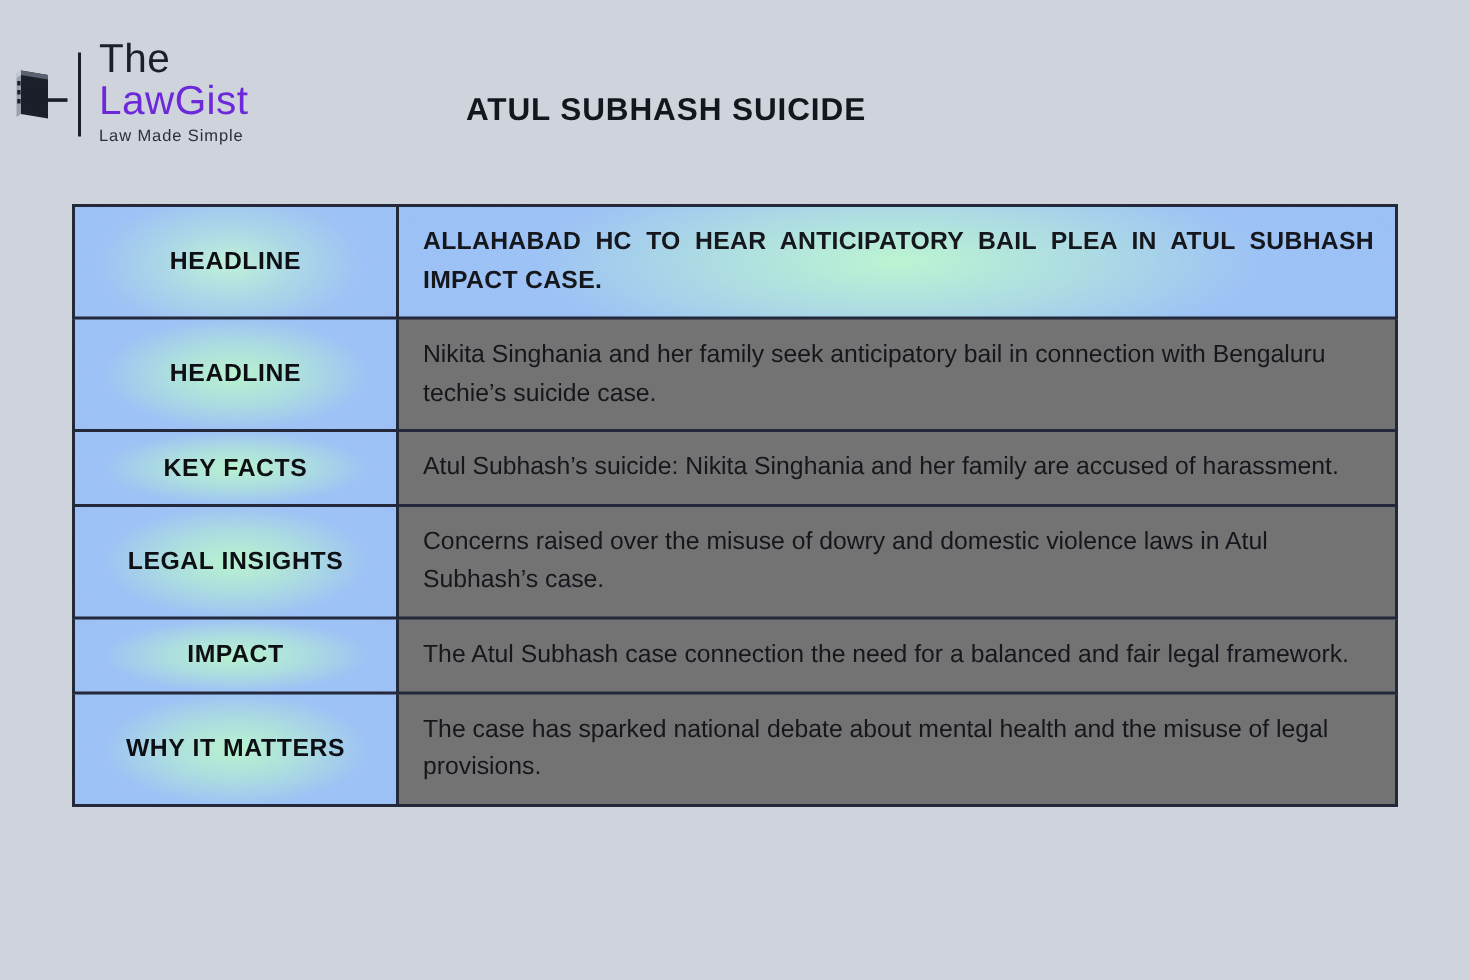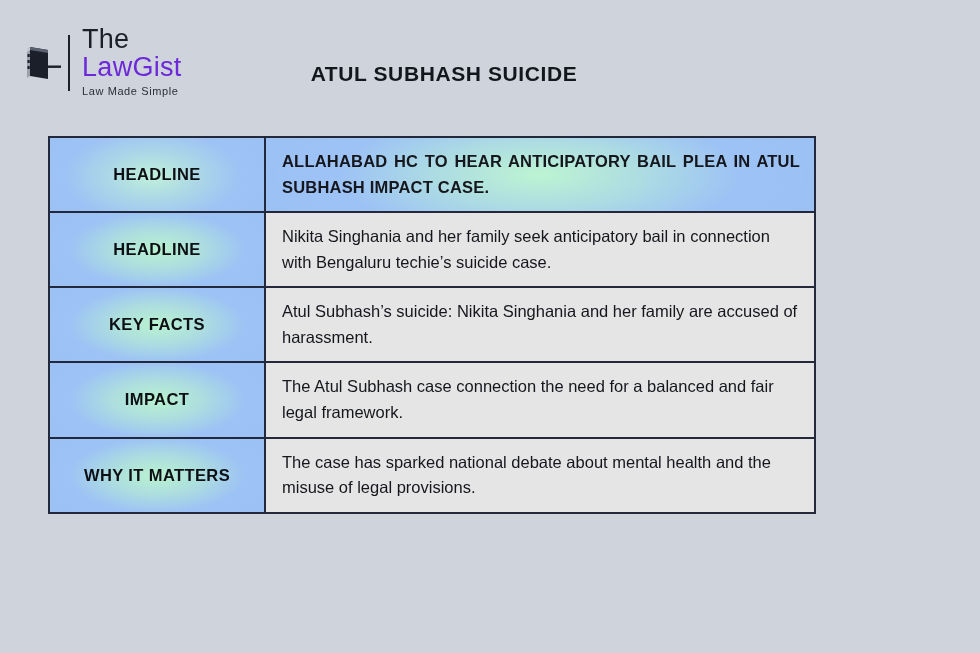--- a/index.html
+++ b/index.html
@@ -19,21 +19,21 @@
   
   .header {
     position: absolute;
     top: 0; left: 0;
     width: 980px;
     height: 122px;
   }
 
   .brand {
     position: absolute;
-    left: 18px;
+    left: 2px;
     top: 26px;
     display: flex;
     align-items: center;
   }
   .brand-icon {
     width: 46px;
     height: 46px;
     flex: 0 0 46px;
     display: block;
     margin-right: 4px;
@@ -85,21 +85,21 @@
   }
 
   
   .table-wrap {
     position: absolute;
     left: 48px;
     top: 136px;
     width: 884px;
   }
   table.facts {
-    width: 768px;
+    width: 884px;
     border-collapse: collapse;
     table-layout: fixed;
     border: 2px solid #a21caf;
   }
   table.facts td {
     border: 2px solid #23283a;
     vertical-align: middle;
     box-sizing: border-box;
   }
   td.label-cell {
@@ -116,21 +116,21 @@
         rgba(186, 245, 205, 0.95) 0%,
         rgba(186, 245, 205, 0.55) 34%,
         rgba(170, 205, 246, 0.10) 66%,
         rgba(140, 180, 248, 0) 100%);
   }
   td.value-cell {
     padding: 11px 14px 11px 16px;
     font-size: 16.5px;
     line-height: 1.55;
     color: #15171d;
-    background-color: #e5e5e5;
+    background-color: #737373;
   }
   
   tr.row-headline td.value-cell {
     font-weight: bold;
     text-align: justify;
     text-align-last: left;
     letter-spacing: 0.2px;
     background-color: #9cc1f5;
     background-image:
       radial-gradient(ellipse 52% 125% at 50% 50%,
@@ -193,20 +193,24 @@
       <tr>
         <td class="label-cell">HEADLINE</td>
         <td class="value-cell">Nikita Singhania and her family seek anticipatory bail in connection with Bengaluru techie’s suicide case.</td>
       </tr>
 
       <tr>
         <td class="label-cell">KEY FACTS</td>
         <td class="value-cell">Atul Subhash’s suicide: Nikita Singhania and her family are accused of harassment.</td>
       </tr>
 
+      <tr>
+        <td class="label-cell">LEGAL INSIGHTS</td>
+        <td class="value-cell">Concerns raised over the misuse of dowry and domestic violence laws in Atul Subhash’s case.</td>
+      </tr>
 
       <tr>
         <td class="label-cell">IMPACT</td>
         <td class="value-cell">The Atul Subhash case connection the need for a balanced and fair legal framework.</td>
       </tr>
 
       <tr>
         <td class="label-cell">WHY IT MATTERS</td>
         <td class="value-cell">The case has sparked national debate about mental health and the misuse of legal provisions.</td>
       </tr>

